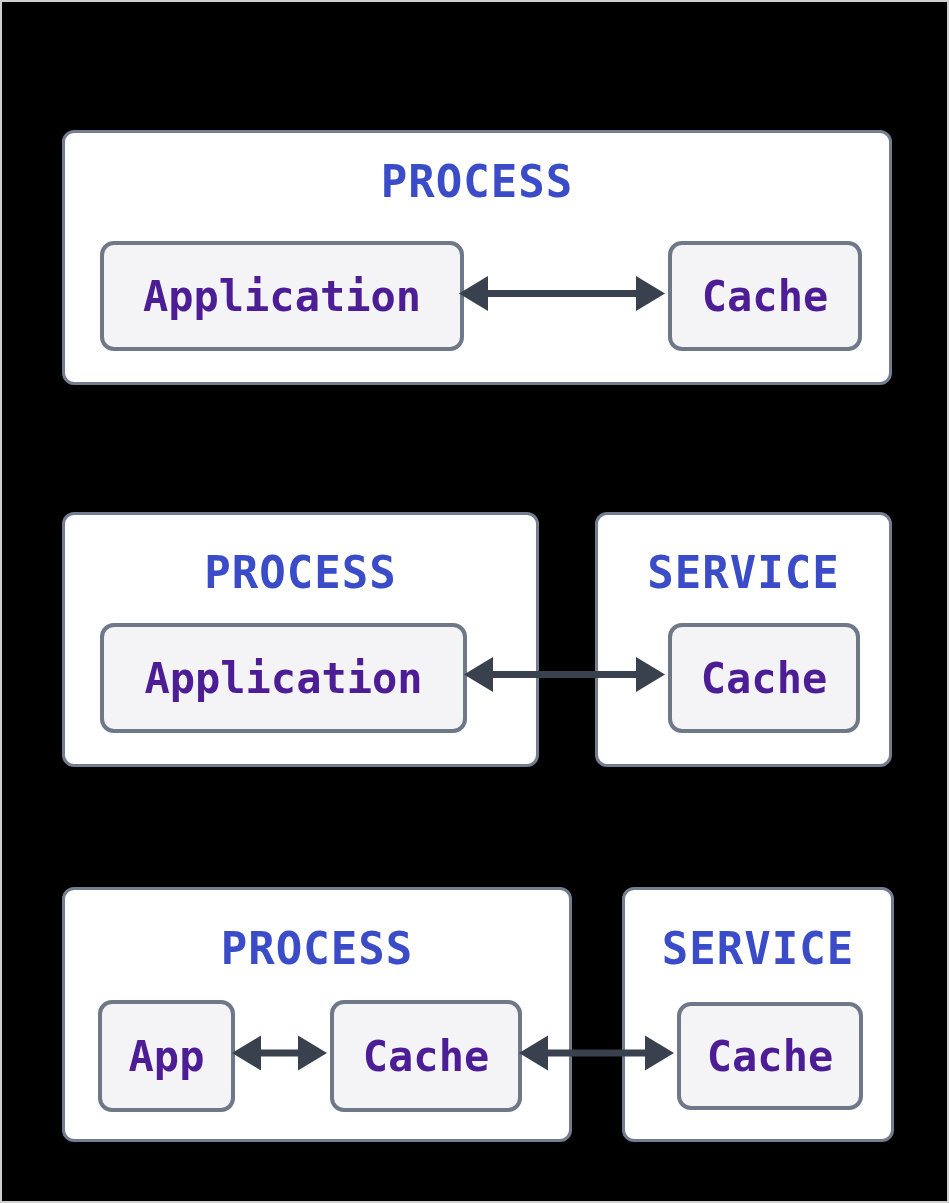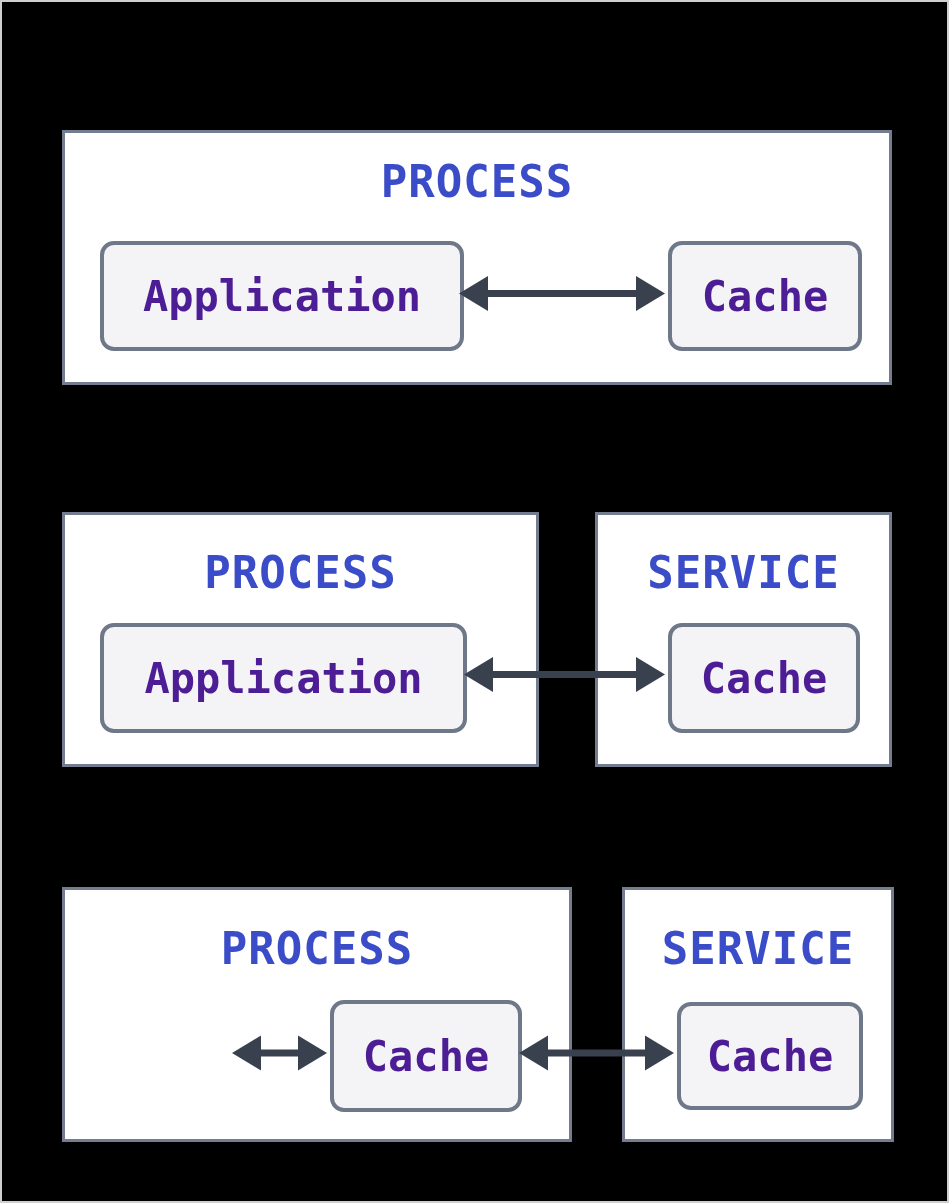--- a/index.html
+++ b/index.html
@@ -9,21 +9,21 @@
     background:#000;
     border:2px solid #cfcfcf;
     box-sizing:border-box;
     overflow:hidden;
     font-family:"DejaVu Sans Mono","Liberation Mono",monospace;
   }
   .container{
     position:absolute;
     background:#ffffff;
     border:3px solid #747d8f;
-    border-radius:0;
+    border-radius:12px;
     box-sizing:border-box;
     padding-left:7px;
   }
   .container .title{
     position:absolute;
     left:0;right:0;
     margin:0;
     text-align:center;
     font-size:44px;
     font-weight:bold;
@@ -96,20 +96,23 @@
   </section>
   <section class="container r2c2">
     <h2 class="title">SERVICE</h2>
     <div class="node n-r2-cache">
       <span>Cache</span>
     </div>
   </section>
 
   <section class="container r3c1">
     <h2 class="title">PROCESS</h2>
+    <div class="node n-r3-app">
+      <span>App</span>
+    </div>
     <div class="node n-r3-cache1">
       <span>Cache</span>
     </div>
   </section>
   <section class="container r3c2">
     <h2 class="title">SERVICE</h2>
     <div class="node n-r3-cache2">
       <span>Cache</span>
     </div>
   </section>

